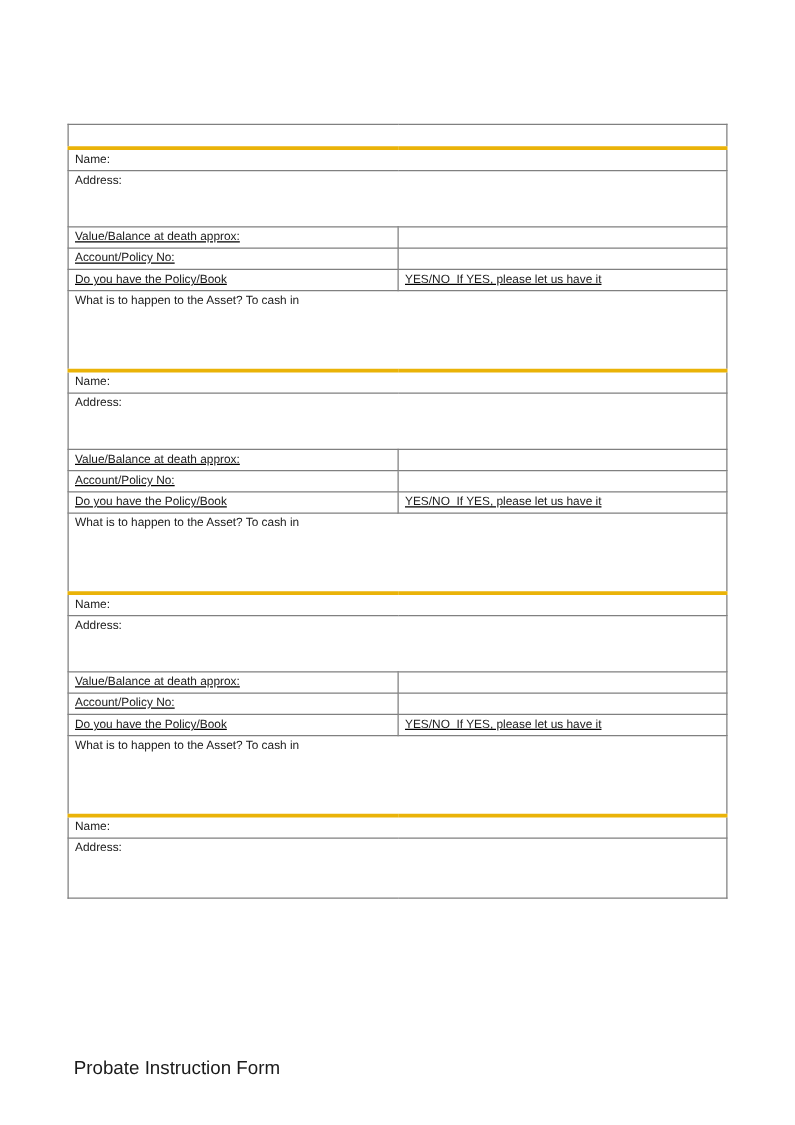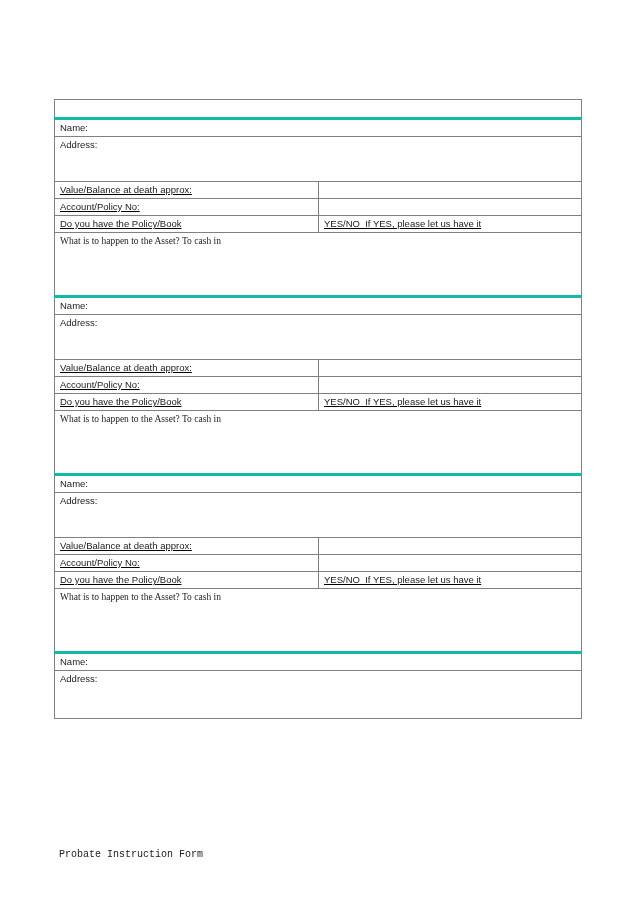--- a/index.html
+++ b/index.html
@@ -51,33 +51,31 @@
   
   .r-header   { height: 19px; }
   .r-name     { height: 17px; }
   .r-address  { height: 45px; }
   .r-line     { height: 17px; text-decoration: underline; }
   .r-happen   { height: 64px; }
   .r-address-last { height: 48px; }
 
   
   .thick-bottom td {
-    border-bottom: 3px solid #14b8a6;
-    font-family: Liberation Serif, serif;
+    border-bottom: 3px solid #eab308;
   }
 
   .footer {
     position: absolute;
     left: 59px;
     top: 848px;
-    font-size: 10px;
+    font-size: 15px;
     line-height: 13px;
     color: #1a1a1a;
     white-space: pre;
-    font-family: Liberation Mono, monospace;
   }
 
   .cell-text { white-space: pre; }
 </style>
 </head>
 <body>
 
 <div class="page">
 
   <table class="form-table">

